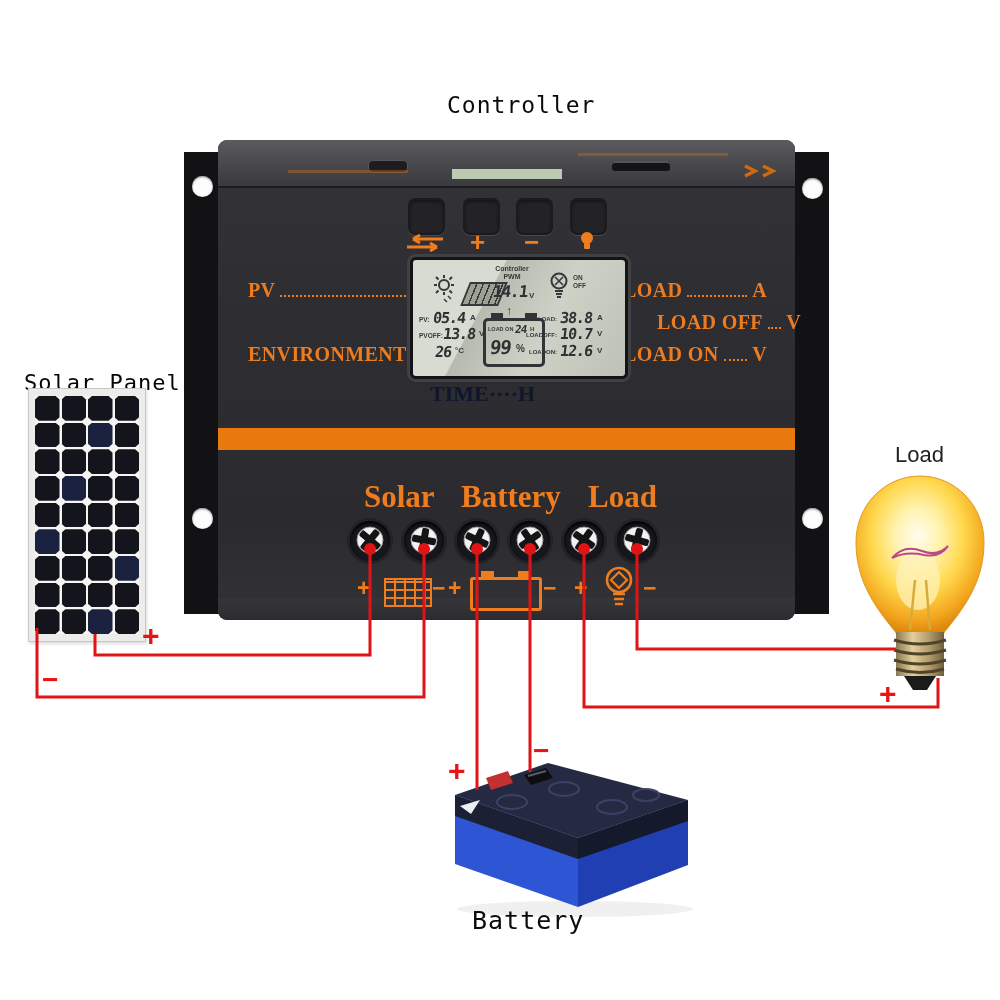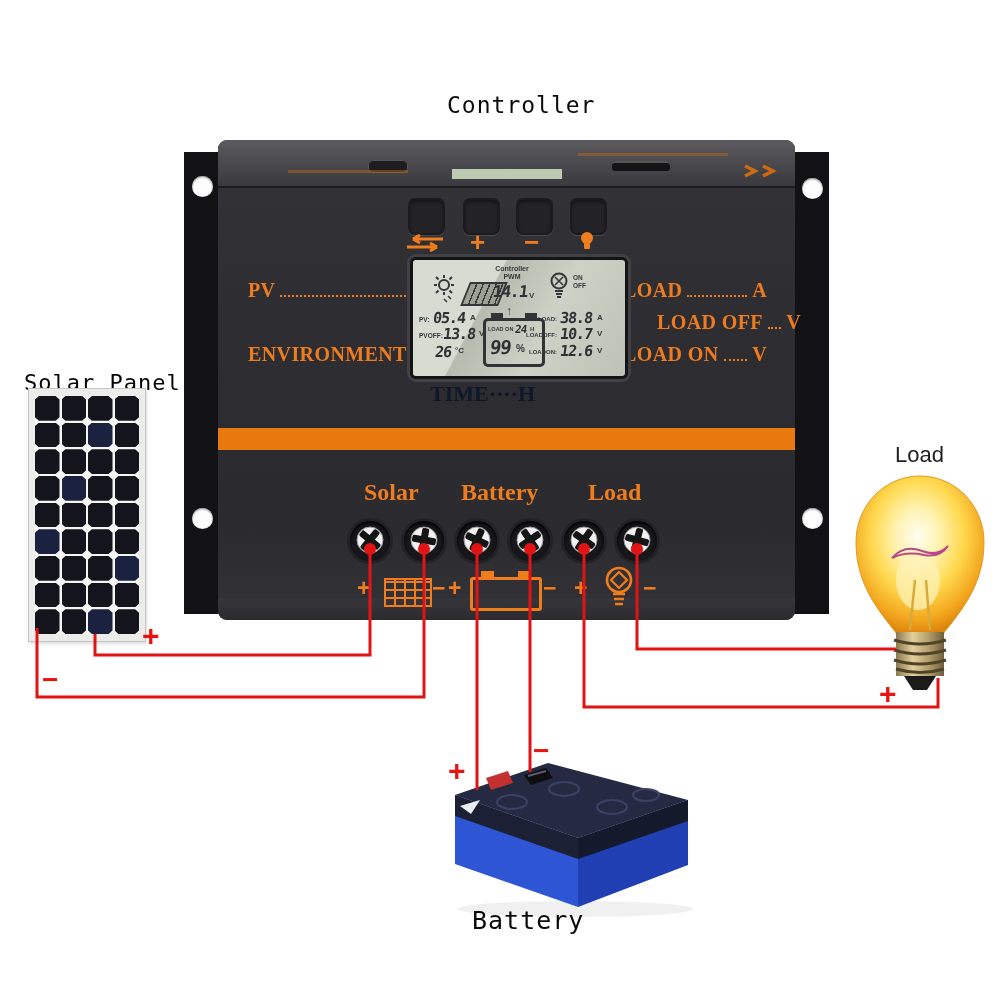--- a/index.html
+++ b/index.html
@@ -15,21 +15,21 @@
   .body{position:absolute;left:218px;top:140px;width:577px;height:480px;border-radius:9px;
         background:linear-gradient(180deg,#333338 0%,#2d2d32 35%,#2a2a2f 80%,#323237 100%);}
   .bevel{position:absolute;left:218px;top:140px;width:577px;height:46px;border-radius:9px 9px 0 0;
          background:linear-gradient(180deg,#5a5a5f 0%,#47474c 55%,#39393e 100%);border-bottom:2px solid #1c1c1f;}
   .btn{position:absolute;top:198px;width:33px;height:33px;border-radius:7px;background:#232327;
        border:2px solid #1b1b1e;box-shadow:inset 0 2px 3px #00000066, 0 1px 0 #4a4a4f;}
   .btnsym{position:absolute;top:229px;color:#ef7d1e;font-weight:bold;font-size:26px;line-height:26px;}
   .lblrow{position:absolute;display:flex;align-items:baseline;color:#ee7c1e;font-size:20px;line-height:22px;letter-spacing:.4px;}
   .lblrow .leader{flex:1;border-bottom:2px dotted #ee7c1e;margin:0 5px 4px 5px;height:1px;}
   .stripe{position:absolute;left:218px;top:428px;width:577px;height:22px;background:#e8790f;}
-  .grplabel{position:absolute;color:#ef7d1e;font-size:24px;}
+  .grplabel{position:absolute;color:#ef7d1e;font-size:31px;}
   .terminal{position:absolute;top:521px;width:40px;height:40px;border-radius:50%;background:#17171b;
             box-shadow:0 2px 3px #000 inset,0 0 0 3px #222226;}
   .reddot{position:absolute;left:14px;top:22px;width:12px;height:12px;border-radius:50%;background:#e01414;}
   .pol{position:absolute;color:#ef7d1e;font-weight:bold;font-size:23px;line-height:23px;}
   .bodybottom{position:absolute;left:218px;top:598px;width:577px;height:22px;border-radius:0 0 9px 9px;
               background:linear-gradient(180deg,#35353a,#2b2b30);}
 
   
   .lcd{position:absolute;left:410px;top:257px;width:212px;height:116px;border:3px solid #141417;border-radius:6px;
        box-shadow:0 0 0 3px #404045;

